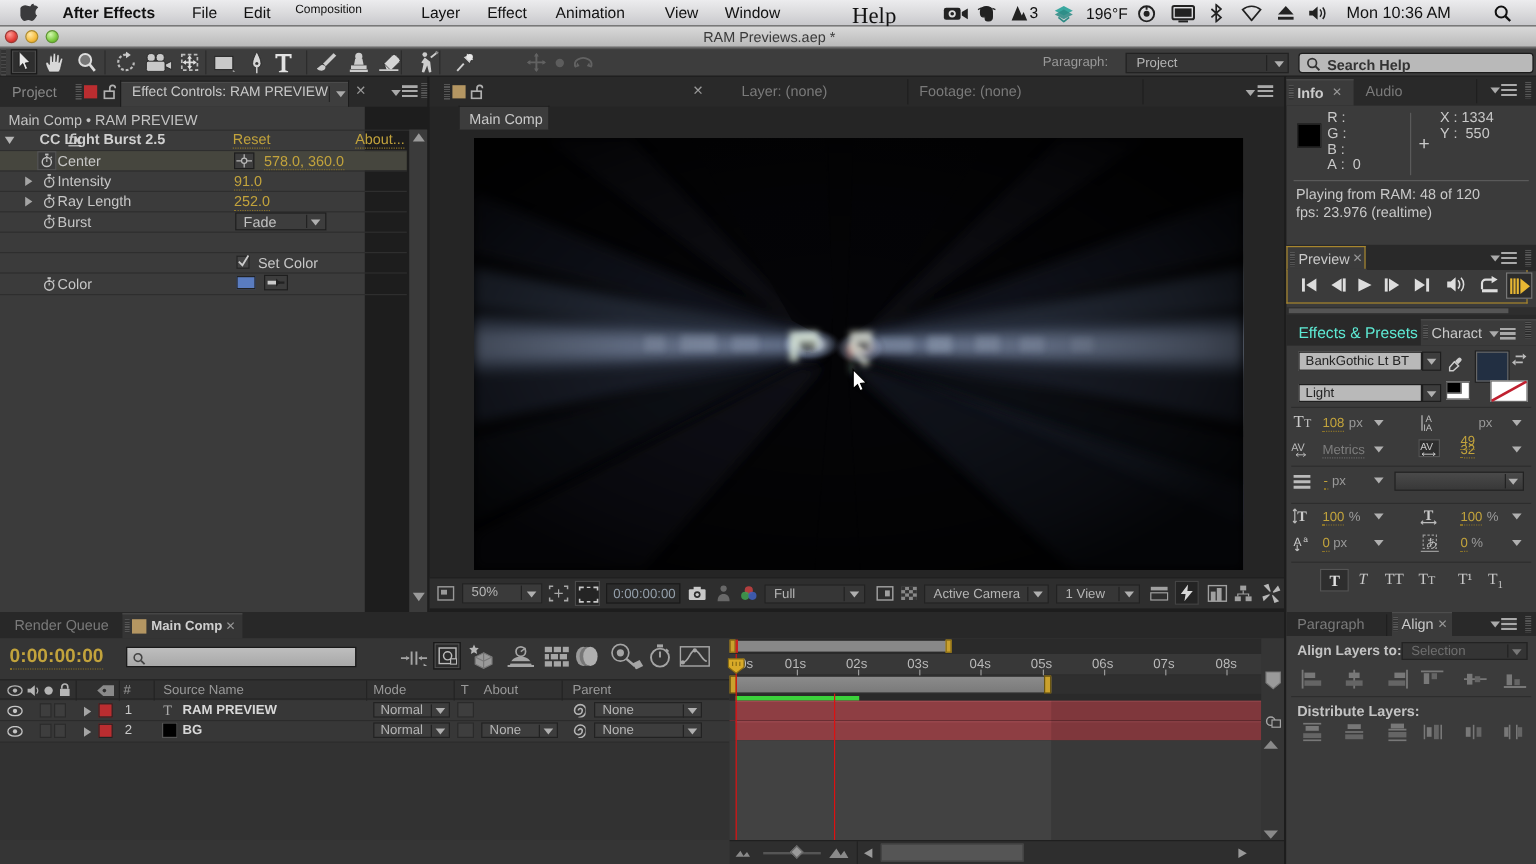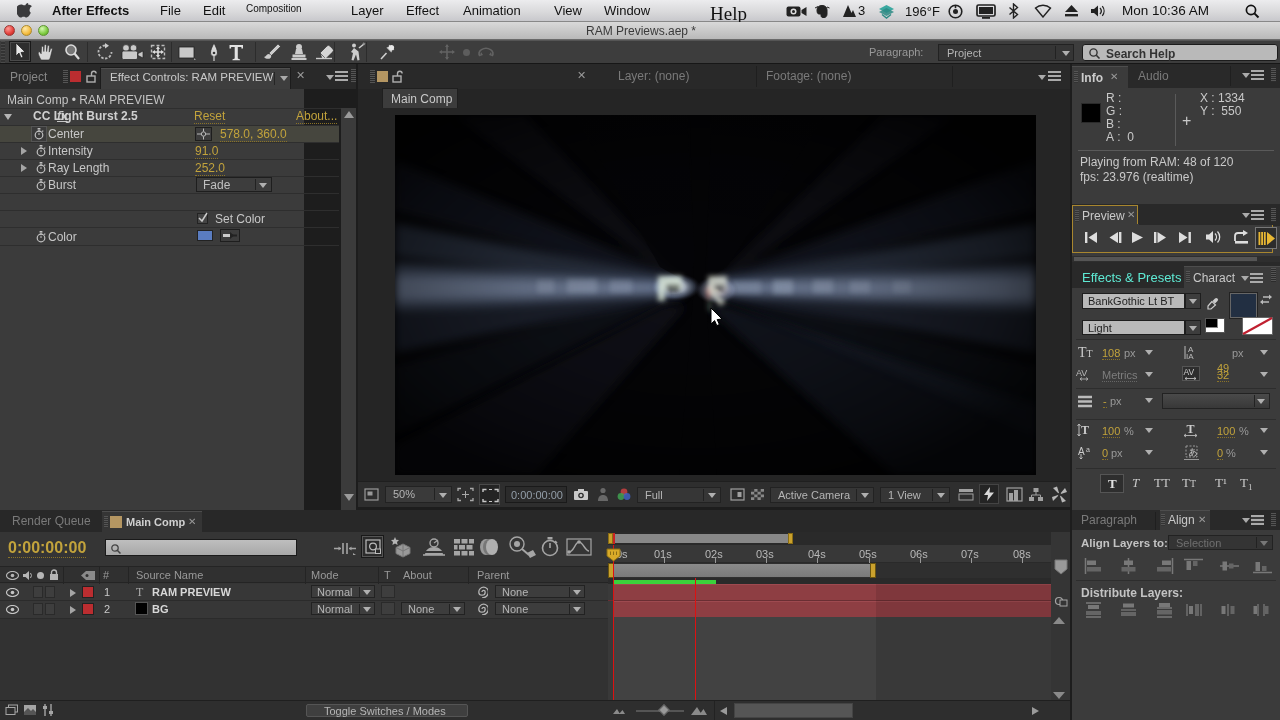--- a/index.html
+++ b/index.html
@@ -1019,38 +1019,20 @@
         </svg>
     <div class="ddown" style="left:495px;top:1px;width:90px;height:13px;">
       <span class="txt" style="left:6px;top:0px;">None</span>
       <div class="abs" style="right:14px;top:1px;width:1px;height:11px;background:#222;"></div>
       <div class="ddarrow" style="right:3px;"></div>
     </div>
   </div>
   <div class="sep" style="left:0;top:108px;width:608px;height:1px;background:#2b2b2b;"></div>
   <div class="abs" style="left:0;top:109px;width:608px;height:81px;background:#323232;"></div>
 
-  <div class="abs" style="left:0;top:190px;width:608px;height:20px;background:#2e2e2e;border-top:1px solid #1f1f1f;">
-    <svg class="abs" style="left:5px;top:3px" width="14" height="12" viewBox="0 0 14 12">
-          <rect x="3.5" y="1" width="9" height="7" fill="none" stroke="#a5a5a5"></rect>
-          <rect x="1" y="3.5" width="9" height="7" fill="#2e2e2e" stroke="#a5a5a5"></rect>
-        </svg>
-    <svg class="abs" style="left:23px;top:3px" width="14" height="12" viewBox="0 0 14 12">
-          <rect x="1" y="1" width="12" height="10" fill="#a5a5a5"></rect>
-          <path d="M1 8 l4-4 3 3 2-2 3 3 v3 H1z" fill="#555"></path>
-        </svg>
-    <svg class="abs" style="left:42px;top:2px" width="12" height="14" viewBox="0 0 12 14">
-          <path d="M3 1 v12 M9 1 v12" stroke="#a5a5a5" stroke-width="1.4"></path>
-          <rect x="1" y="3" width="4" height="3" fill="#a5a5a5"></rect>
-          <rect x="7" y="8" width="4" height="3" fill="#a5a5a5"></rect>
-        </svg>
-    <div class="abs" style="left:306px;top:3px;width:162px;height:13px;background:#3f3f3f;border:1px solid #555;border-radius:2px;">
-      <span class="txt" style="left:17px;top:0px;font-size:11px;color:#b5b5b5;">Toggle Switches / Modes</span>
-    </div>
-  </div>
 
   <div class="abs" id="graph" style="left:608px;top:22px;width:462px;height:188px;background:#3a3a3a;">
 
     <div class="abs" style="left:0;top:0;width:462px;height:13px;background:#2a2a2a;">
       <div class="abs" style="left:5px;top:2px;width:177px;height:9px;background:#888;"></div>
       <div class="abs" style="left:0px;top:1px;width:5px;height:11px;background:#caa12d;border:1px solid #8a6d14;"></div>
       <div class="abs" style="left:180px;top:1px;width:5px;height:11px;background:#caa12d;border:1px solid #8a6d14;"></div>
       <div class="abs" style="left:5px;top:1px;width:2px;height:11px;background:#cc2222;"></div>
     </div>
 

